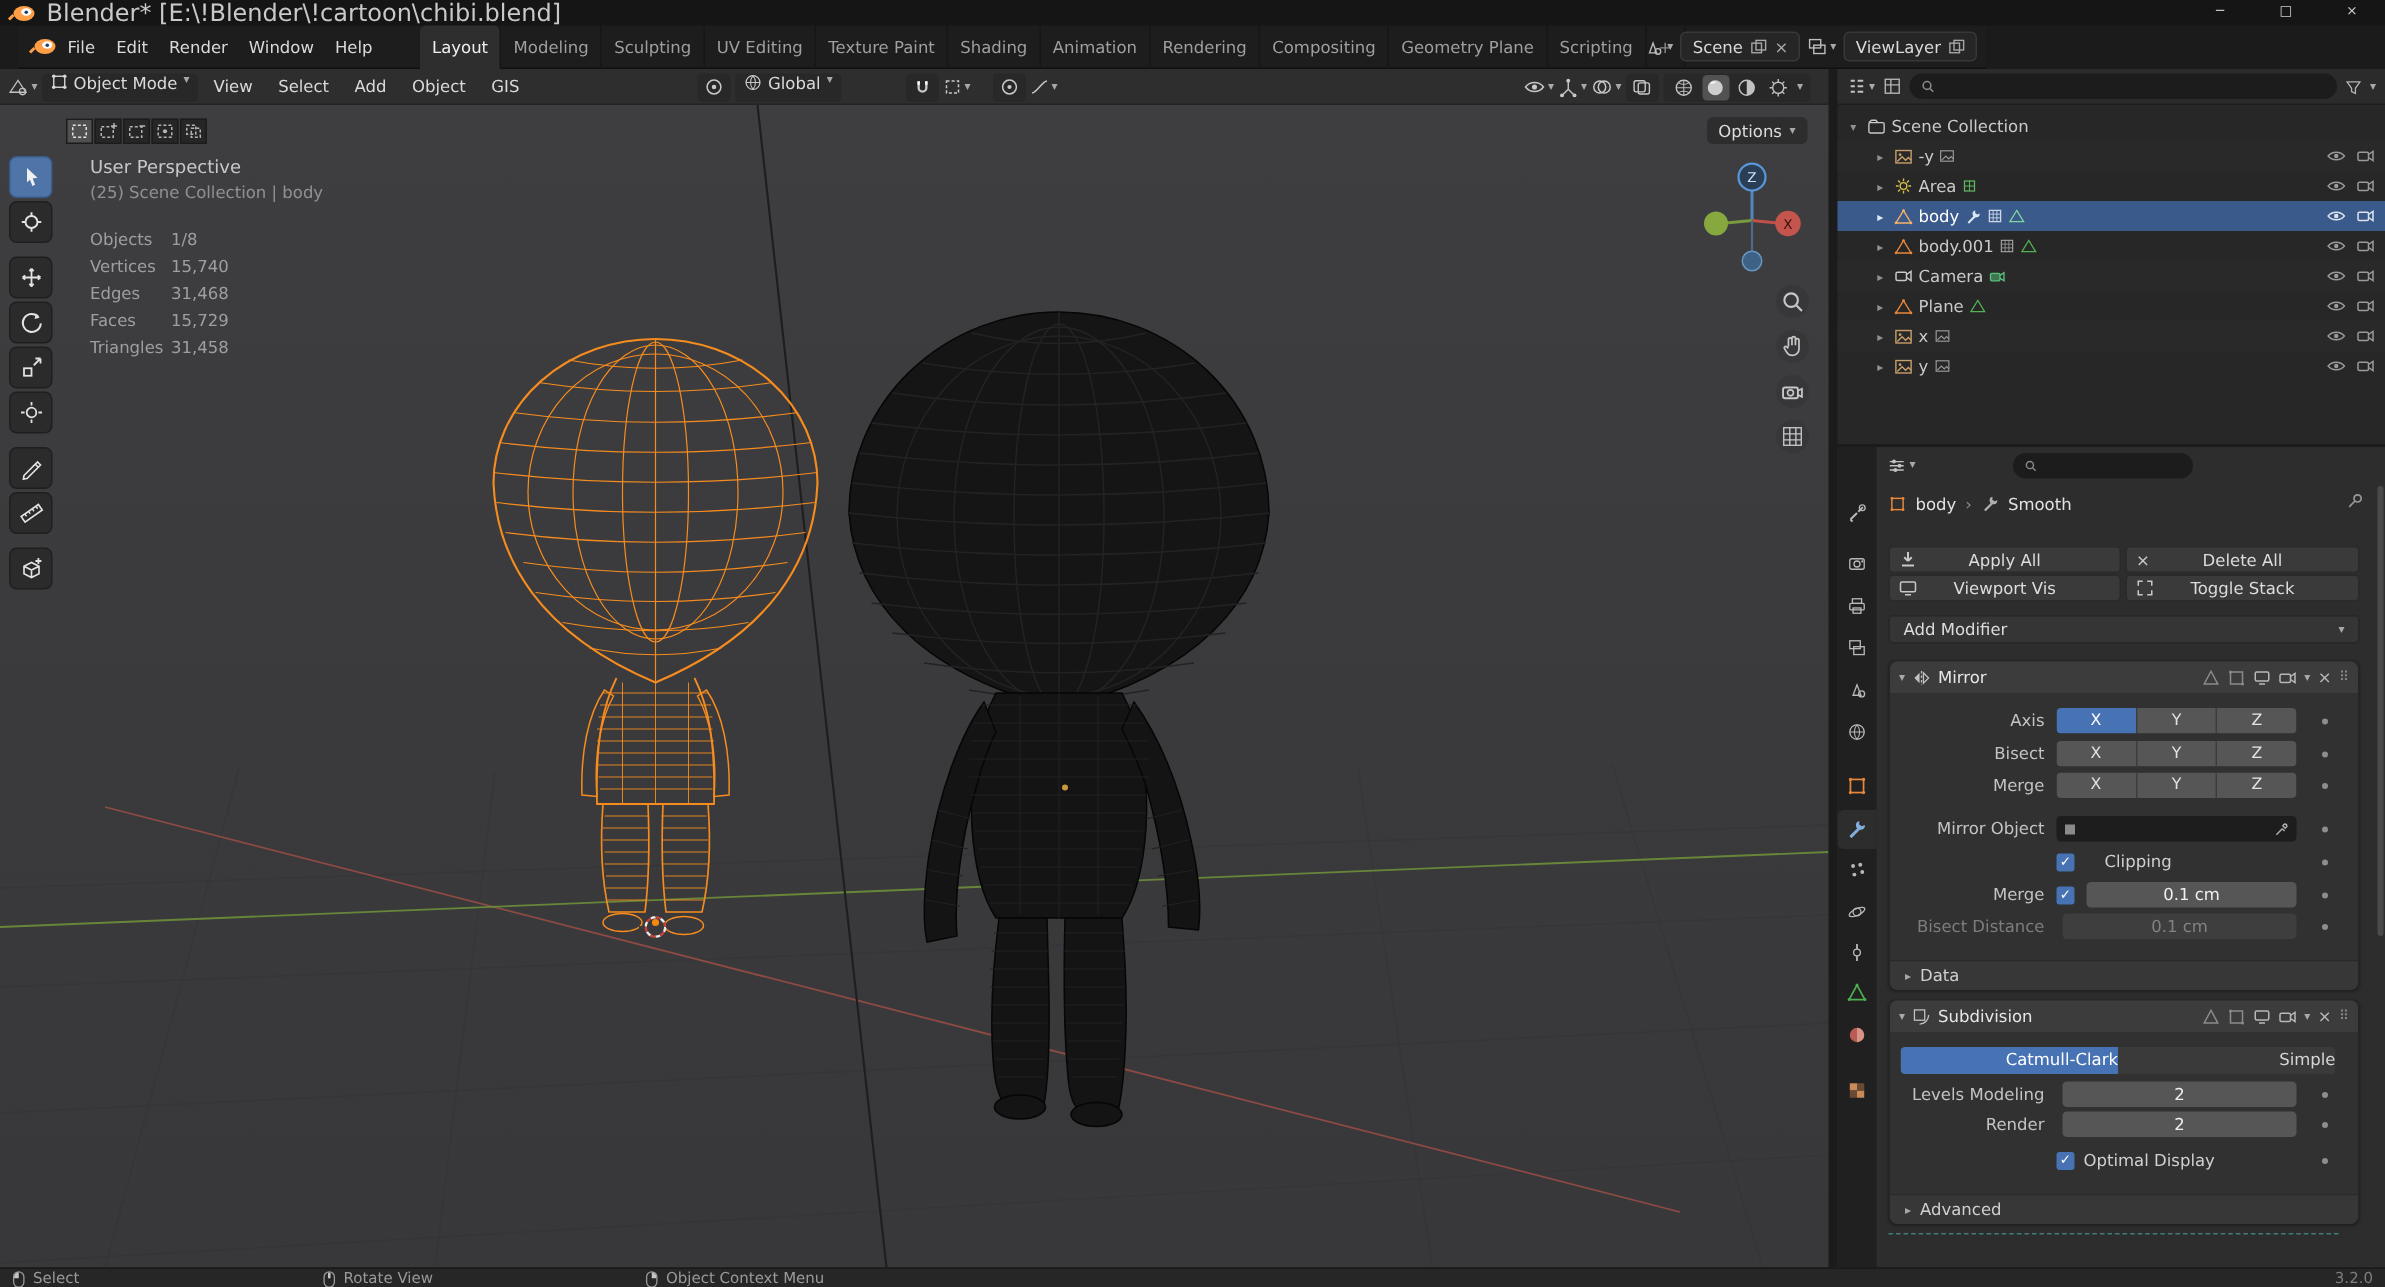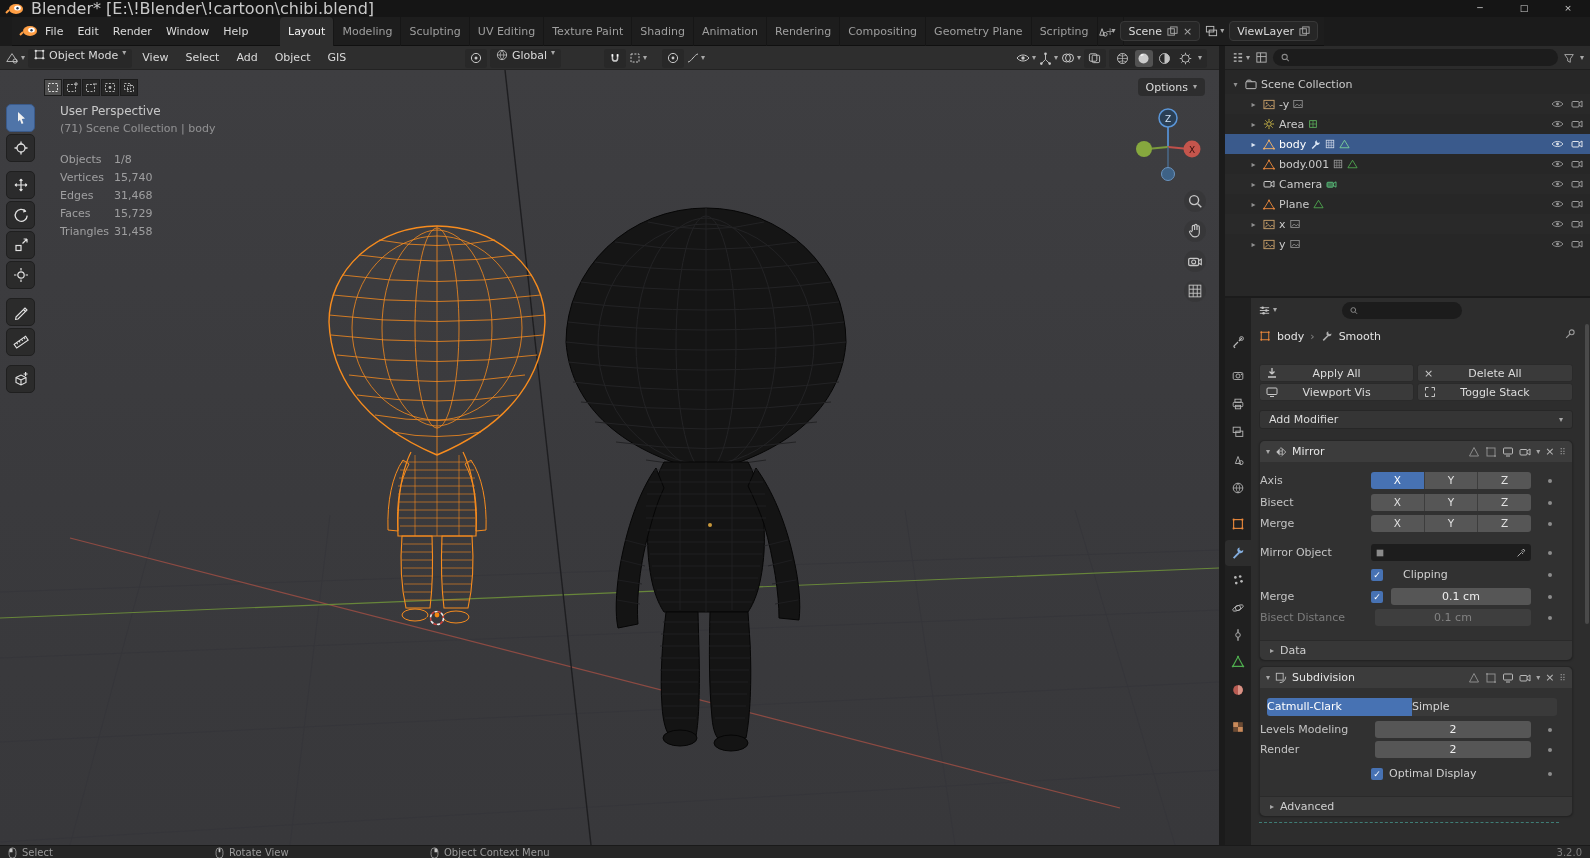--- a/index.html
+++ b/index.html
@@ -77,34 +77,34 @@
 .crumb{position:absolute;left:8px;top:28px;height:20px;display:flex;align-items:center;gap:6px;color:#e2e2e2}
 .crumb .sep{color:#8a8a8a}
 .pin{position:absolute;right:14px;top:30px}
 .abtn{position:absolute;height:18px;background:#3a3a3a;border:1px solid #2a2a2a;border-radius:3px;display:flex;align-items:center;justify-content:center;gap:5px;color:#dcdcdc}
 .abtn .aicon{position:absolute;left:6px;top:2px}
 .addmod{position:absolute;left:8px;top:112px;width:314px;height:19px;background:#353535;border:1px solid #272727;border-radius:3px;display:flex;align-items:center;padding:0 9px;color:#dcdcdc}
 .panel{position:absolute;left:8px;width:314px;background:#313131;border:1px solid #262626;border-radius:5px;box-shadow:0 1px 2px rgba(0,0,0,.3)}
 .phead{height:21px;background:#3c3c3c;border-radius:5px 5px 0 0;display:flex;align-items:center;gap:5px;padding:0 6px;color:#e6e6e6}
 .phead .mic{opacity:.8}
 .prow{position:absolute;left:0;width:100%;height:17px;display:flex;align-items:center}
-.plabel{width:111px;text-align:left;padding-right:8px;color:#c3c3c3;flex:none}
+.plabel{width:111px;text-align:right;padding-right:8px;color:#c3c3c3;flex:none}
 .plabel.dim{color:#7d7d7d}
 .xyz{display:flex;width:160px;margin-left:0;border-radius:3px;overflow:hidden;flex:none}
 .xyz span{flex:1;text-align:center;background:#565656;border-right:1px solid #3d3d3d;height:17px;line-height:17px;font-size:10.5px;color:#e2e2e2}
 .xyz span:last-child{border-right:none}
 .xyz span.on{background:#4772b3;color:#fff}
 .field{height:17px;background:#565656;border-radius:3px;display:flex;align-items:center;justify-content:center;color:#efefef;flex:none}
 .field.off{background:#3e3e3e;color:#828282}
 .objfield{height:17px;width:160px;background:#1d1d1d;border-radius:3px;display:flex;align-items:center;padding:0 4px;gap:4px;flex:none}
 .cb{width:12px;height:12px;background:#4772b3;border-radius:2px;color:#fff;font-size:9px;line-height:12px;text-align:center;flex:none}
 .kdot{position:absolute;left:288px;width:4px;height:4px;border-radius:50%;background:#8d8d8d;top:7px}
 .subhead{position:absolute;left:0;width:100%;height:20px;background:#373737;border-top:1px solid #2a2a2a;display:flex;align-items:center;gap:6px;padding:0 10px;color:#cfcfcf;border-radius:0 0 5px 5px}
 .segc{position:absolute;left:7px;width:290px;height:18px;display:flex;border-radius:3px;overflow:hidden}
-.segc span{flex:1;text-align:left;line-height:18px;background:#3a3a3a;color:#d5d5d5}
+.segc span{flex:1;text-align:right;line-height:18px;background:#3a3a3a;color:#d5d5d5}
 .segc span.on{background:#4772b3;color:#fff}
 .pscroll{position:absolute;right:1px;top:26px;width:4px;height:300px;background:#4a4a4a;border-radius:2px}
 .dropline{position:absolute;left:8px;top:524px;width:300px;border-top:1px dashed #3f7d76}
 
 .statusbar{position:absolute;left:0;top:845px;width:1590px;height:13px;background:#262626;border-top:1px solid #1a1a1a;display:flex;align-items:center;font-size:10px;color:#9a9a9a}
 .sb-item{display:flex;align-items:center;gap:5px;position:absolute;top:0;height:13px}
 .sb-ver{position:absolute;right:8px;top:0;line-height:13px;color:#7d7d7d}
 </style>
 </head>
 <body>
@@ -477,21 +477,21 @@
       <span class="tool gap">
           <svg width="16" height="16" viewBox="0 0 16 16">
             <path d="M3 6.5 L8 4 L13 6.5 L13 11.5 L8 14 L3 11.5 Z M3 6.5 L8 9 L13 6.5 M8 9 V14" fill="none" stroke="#e2e2e2" stroke-width="1.1"></path>
             <path d="M10.6 3 h4 M12.6 1 v4" stroke="#e2e2e2" stroke-width="1.2"></path>
           </svg>
         </span>
     </div>
 
     <div class="vp-text">
       <div>User Perspective</div>
-      <div class="sub">(71) Scene Collection | body</div>
+      <div class="sub">(25) Scene Collection | body</div>
     </div>
     <div class="vp-stats">
       <div><span class="lbl">Objects</span><span>1/8</span></div>
       <div><span class="lbl">Vertices</span><span>15,740</span></div>
       <div><span class="lbl">Edges</span><span>31,468</span></div>
       <div><span class="lbl">Faces</span><span>15,729</span></div>
       <div><span class="lbl">Triangles</span><span>31,458</span></div>
     </div>
 
     <svg class="vp-gizmo" width="84" height="84" viewBox="0 0 84 84">

